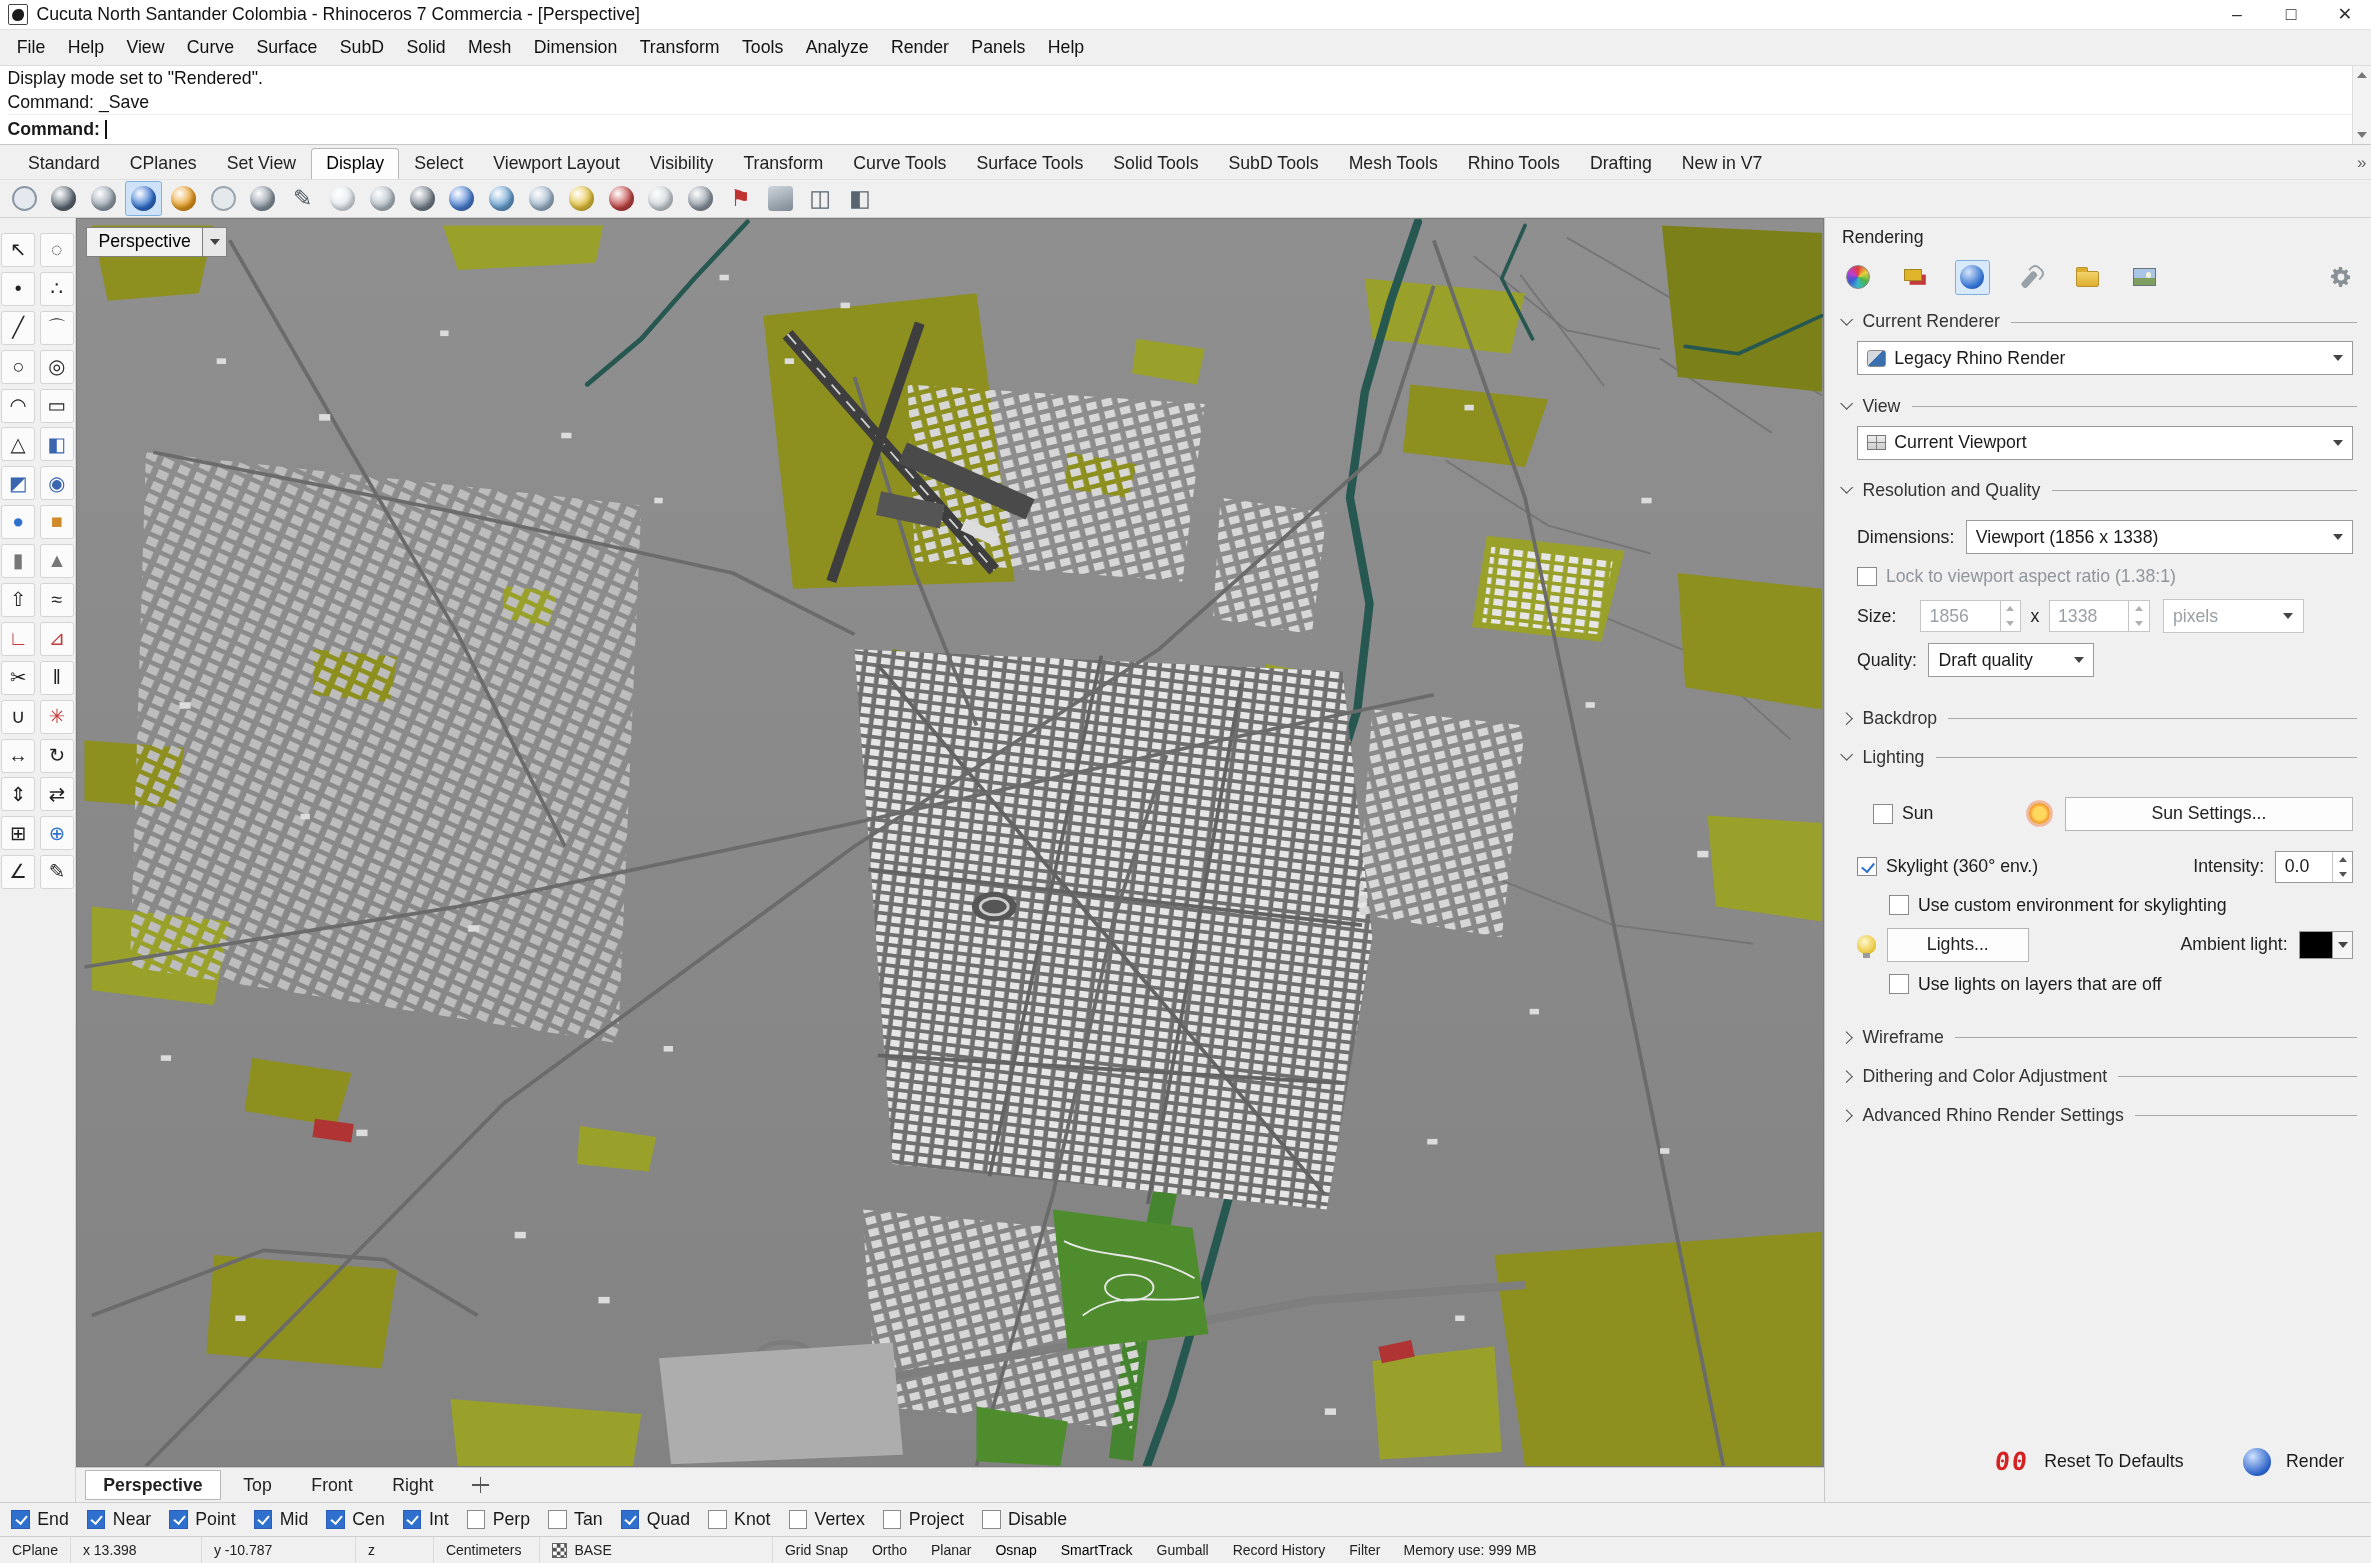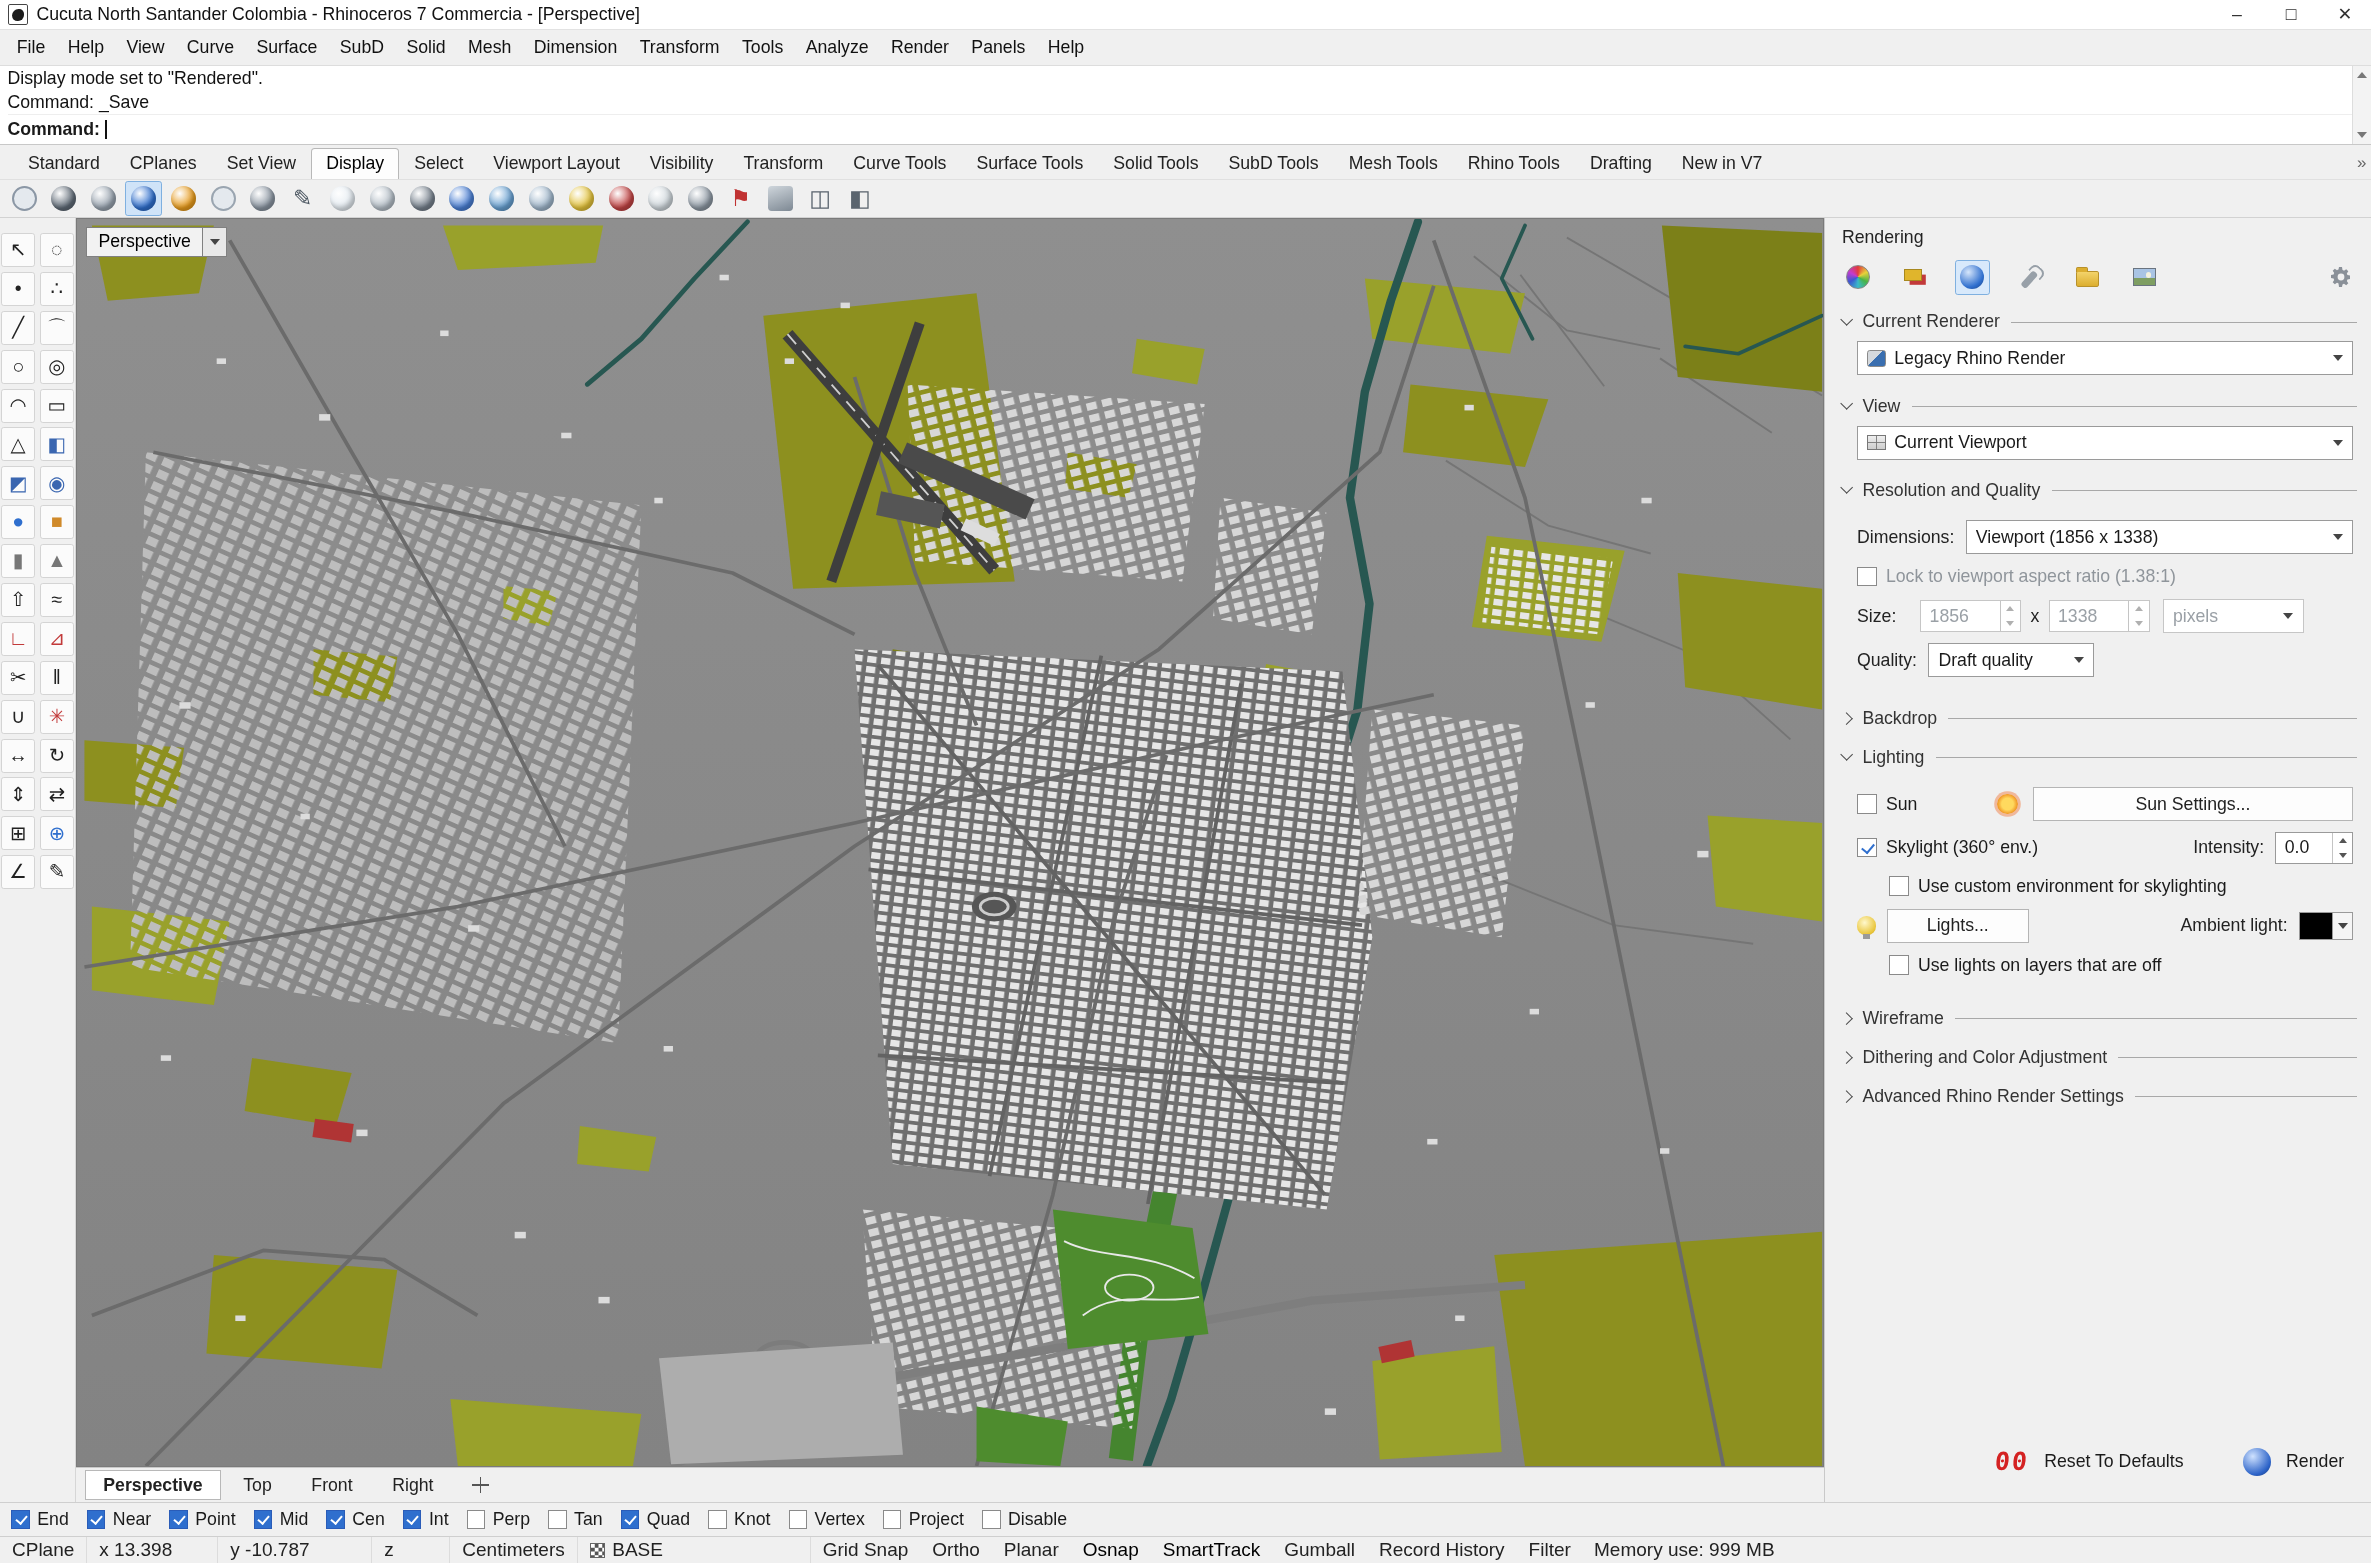--- a/index.html
+++ b/index.html
@@ -135,21 +135,21 @@
   .rsph{width:28px;height:28px;border-radius:50%;background:radial-gradient(circle at 35% 30%,#cfe2ff,#2c63c8 68%,#16336e)}
 
   
   .osnap{flex:0 0 34px;background:#f0f0f0;border-top:0.9px solid #cfcfcf;display:flex;align-items:center;padding-left:11.2px;gap:18px}
   .osnap-item{display:flex;align-items:center;gap:7.5px}
   .osnap-item .cb{width:18.6px;height:18.6px}
   .osnap-item.checked .cb{background:#2f6fce;border-color:#2a5cb8}
   .osnap-item.checked .cb::after{left:5.6px;top:1.9px;width:4.7px;height:9.3px;border-color:#fff}
 
   
-  .statusbar{flex:0 0 27px;background:#f0f0f0;border-top:0.9px solid #cfcfcf;display:flex;align-items:stretch;font-size:19px;color:#222}
+  .statusbar{flex:0 0 27px;background:#f0f0f0;border-top:0.9px solid #cfcfcf;display:flex;align-items:stretch;font-size:14px;color:#222}
   .sb-cell{padding:0 12px;border-right:0.9px solid #dcdcdc;display:flex;align-items:center;gap:7.5px;white-space:nowrap}
   .sb-x{min-width:131px}.sb-y{min-width:154px}.sb-z{min-width:78px}.sb-units{min-width:106px}.sb-layer{min-width:233px}
   .grid-ico{width:15px;height:15px;border:0.9px solid #666;background:conic-gradient(#555 90deg,#fff 90deg 180deg,#555 180deg 270deg,#fff 270deg);background-size:7.5px 7.5px}
   .sb-toggle{padding:0 12px;display:flex;align-items:center;white-space:nowrap}
   .sb-toggle.active{font-weight:normal;color:#000}
   .sb-mem{margin-left:11.2px;display:flex;align-items:center;white-space:nowrap}
 </style>
 </head>
 <body>
 
@@ -679,21 +679,21 @@
         <span class="rule"></span>
       </div>
 
       <div class="sec-head">
         <span class="chev down"></span>
         <span class="lbl">Lighting</span>
         <span class="rule"></span>
       </div>
       <div class="sec-body">
         <div class="row">
-          <div class="cbrow" style="margin:0;width:140px">
+          <div class="cbrow" style="margin:16px;width:140px">
             <span class="cb"></span>
             <span>Sun</span>
           </div>
           <span class="sunicon"></span>
           <div class="btn" style="flex:1;margin-left:15px">
             <span>Sun Settings...</span>
           </div>
         </div>
         <div class="row">
           <div class="cbrow checked" style="margin:0">

